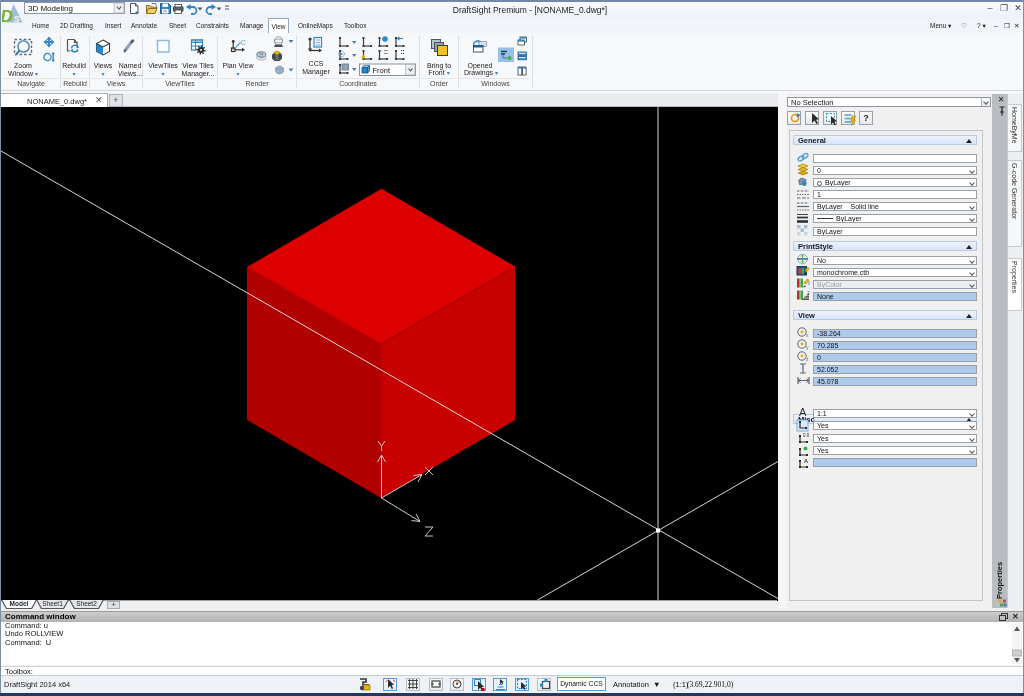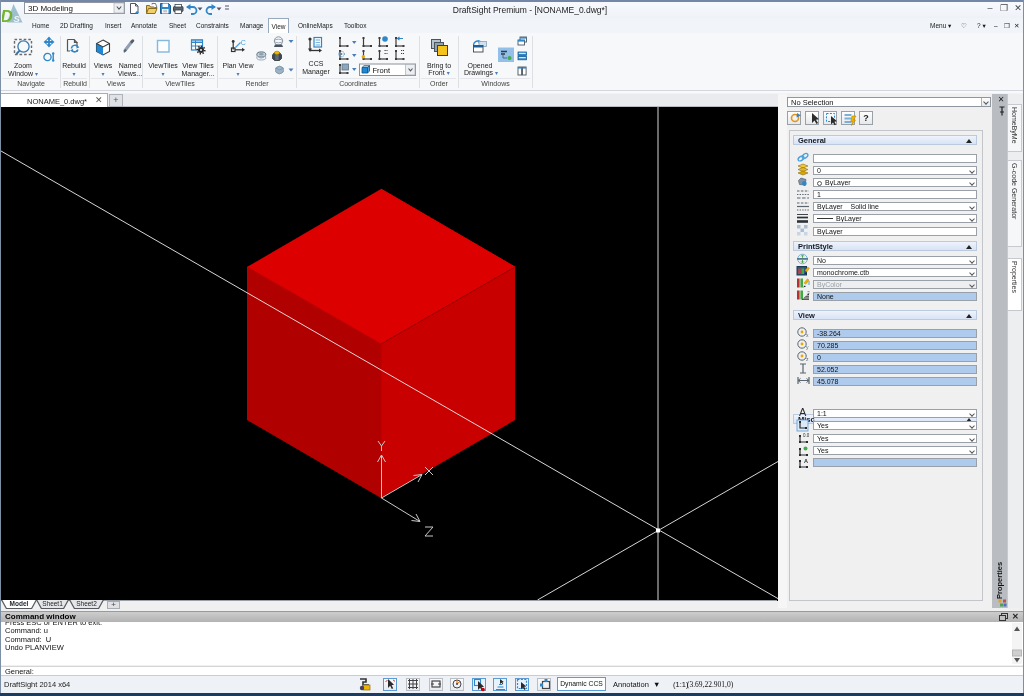--- a/index.html
+++ b/index.html
@@ -641,26 +641,25 @@
 <div class="tabouter" style="left:36px;width:33px;">
     <div class="tabinner">Sheet1</div>
   </div>
 <div class="tabouter" style="left:69px;width:35px;">
     <div class="tabinner">Sheet2</div>
   </div>
 <div class="abs" style="left:107px;top:601px;width:13px;height:8px;background:#dfe1e4;border:1px solid #a8adb5;font-size:8px;line-height:6px;text-align:center;color:#444;">+</div>
 
 <div class="abs" id="cmdhdr">Command window</div>
 <div class="abs" id="cmdhist">
-<div style="margin-top:-3px;">Press ESC or ENTER to exit.</div>
 <div>Command: u</div>
+<div>Undo ROLLVIEW</div>
 <div>Command:&nbsp; U</div>
-<div>Undo PLANVIEW</div>
 </div>
-<div class="abs" id="cmdin">General:</div>
+<div class="abs" id="cmdin">Toolbox:</div>
 <div class="abs" style="left:999px;top:612.5px;width:9px;height:8px;">
 <svg width="9" height="8">
       <rect x="2.5" y="0.5" width="6" height="5" fill="none" stroke="#333"></rect>
       <rect x="0.5" y="2.5" width="6" height="5" fill="#c0c0c0" stroke="#333"></rect>
     </svg>
   </div>
 <div class="abs t" style="left:1012px;top:612px;font-size:8px;color:#222;font-weight:bold;">✕</div>
 <div class="abs" style="left:1012px;top:623px;width:10px;height:41px;background:#f4f4f4;">
 <svg width="10" height="41">
 <polygon points="2,8 5,3.5 8,8" fill="#555"></polygon>

